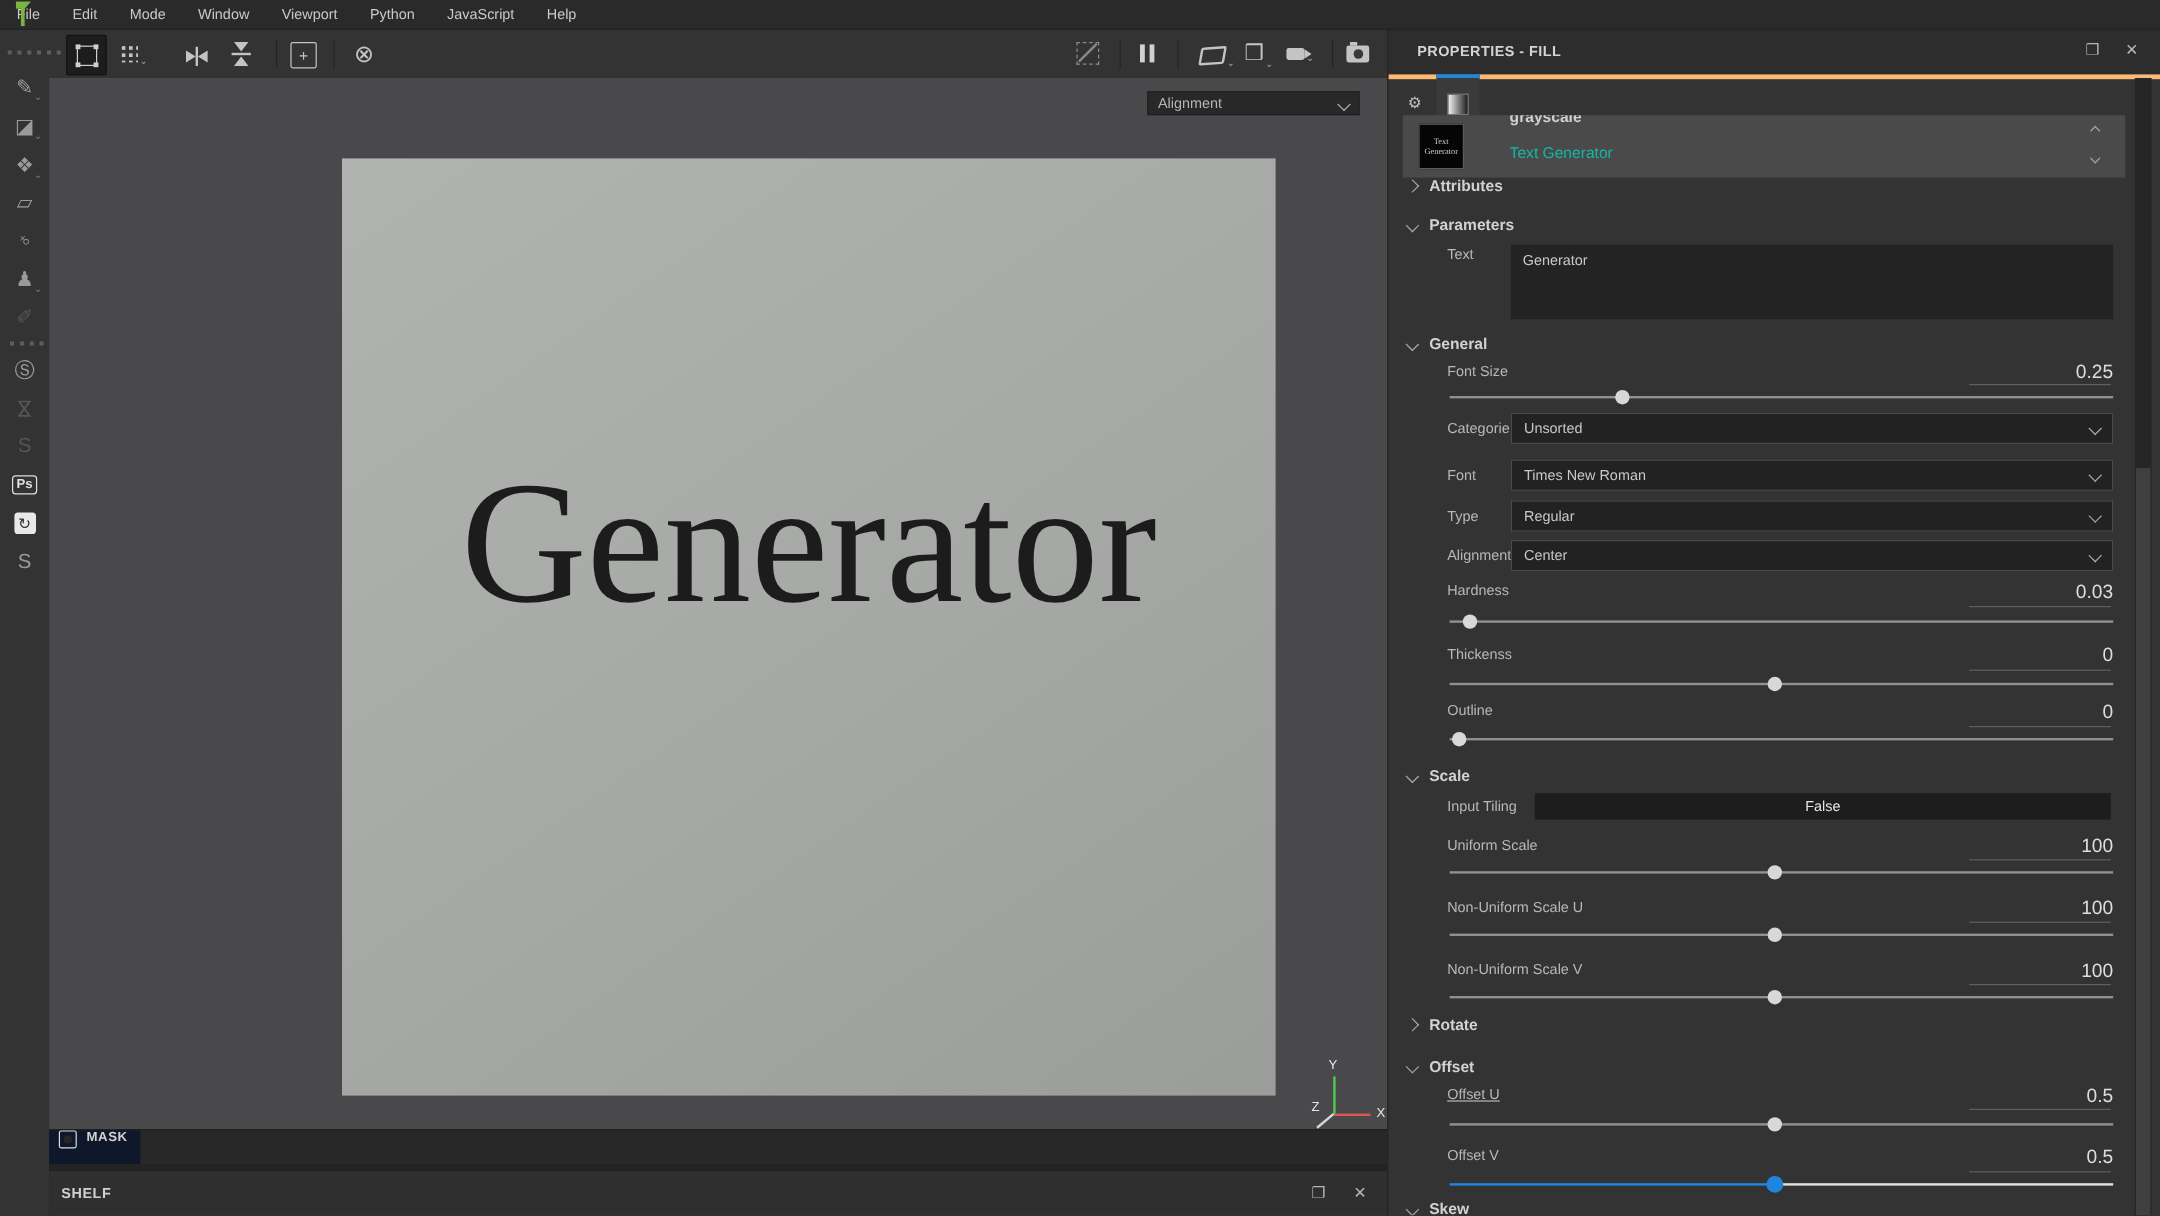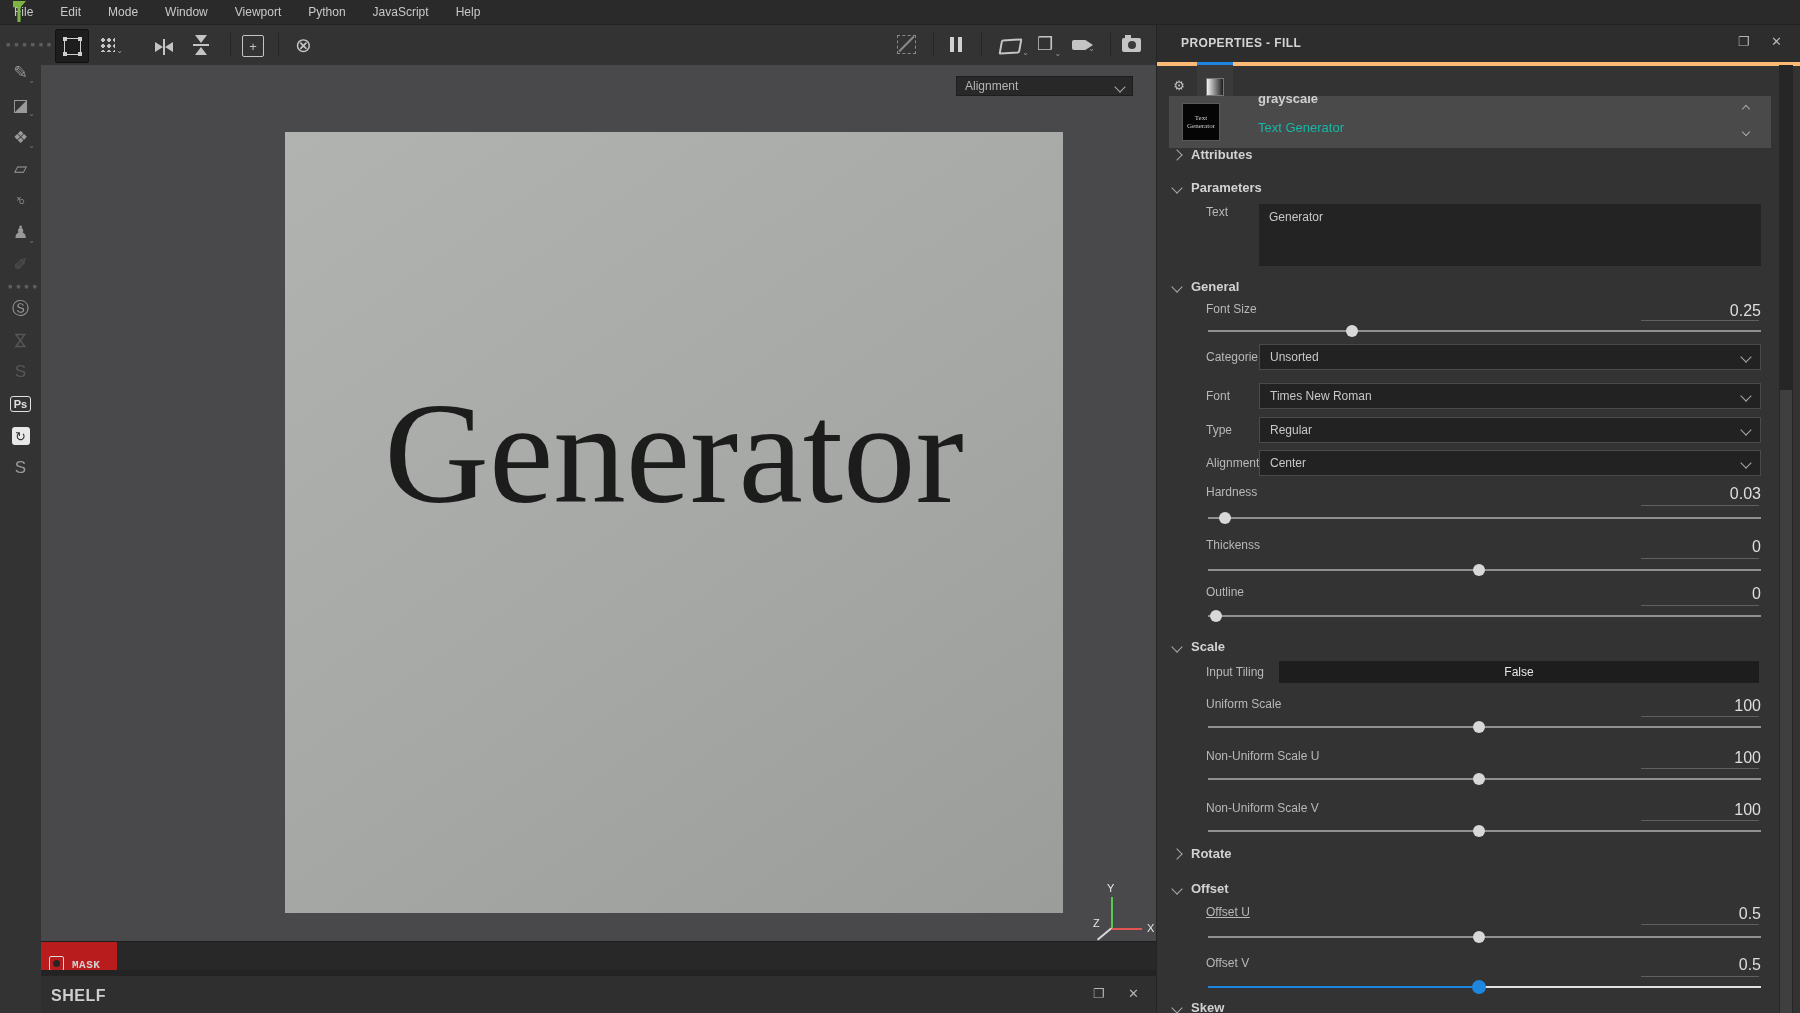--- a/index.html
+++ b/index.html
@@ -50,27 +50,27 @@
   #plane-text{left:0;top:249px;width:778px;text-align:center;font-family:"Liberation Serif",serif;font-size:145px;color:#1c1c1c;line-height:1;white-space:nowrap;}
   #matdrop{left:915px;top:11px;width:177px;height:20px;background:#282828;border:1px solid #1e1e1e;display:flex;align-items:center;color:#b5b5b5;font-size:12px;padding-left:8px;box-sizing:border-box;}
   #matdrop .cv{position:absolute;right:8px;top:6px;}
   
   .giz-label{font-size:11px;color:#e8e8e8;}
   #giz-yline{left:1070px;top:832px;width:2px;height:32px;background:#52c94f;}
   #giz-xline{left:1071px;top:863px;width:30px;height:2px;background:#e05552;}
   #giz-zline{left:1071px;top:864px;width:18px;height:2px;background:#d8d8d8;transform-origin:0 0;transform:rotate(140deg);}
   
   #maskbar{left:41px;top:941px;width:1115px;height:29px;background:#282828;border-top:1px solid #1f1f1f;}
-  #masktab{left:0;top:0;width:76px;height:29px;background:#b91c1c;display:flex;align-items:flex-end;gap:8px;padding-left:8px;box-sizing:border-box;font-family:Liberation Mono, monospace;}
+  #masktab{left:0;top:0;width:76px;height:29px;background:#0f172a;display:flex;align-items:flex-start;gap:8px;padding-left:8px;box-sizing:border-box;}
   #maskicon{width:13px;height:13px;border:1.5px solid #dcdcdc;border-radius:2px;position:relative;}
   #maskicon::after{content:"";position:absolute;left:2.5px;top:2.5px;width:7px;height:7px;border-radius:50%;background:#262626;}
   #masklabel{font-size:11px;font-weight:bold;color:#d2d2d2;letter-spacing:0.5px;}
   #gaprow{left:41px;top:970px;width:1115px;height:6px;background:#232323;}
   #shelfbar{left:41px;top:976px;width:1115px;height:37px;background:#2f2f2f;}
-  #shelflabel{left:10px;top:11px;font-size:16px;font-weight:bold;color:#cfcfcf;letter-spacing:0.5px;text-align:center;}
+  #shelflabel{left:10px;top:11px;font-size:12px;font-weight:bold;color:#cfcfcf;letter-spacing:0.5px;text-align:center;}
   .winbtn{font-size:13px;color:#b5b5b5;}
   
   #panel{left:1156px;top:25px;width:644px;height:988px;background:#333;border-left:1px solid #242424;overflow:hidden;}
   #panel-header{left:0;top:0;width:644px;height:37px;background:#2d2d2d;border-bottom:4px solid #fdba74;}
   #panel-title{left:24px;top:11px;font-size:12px;font-weight:bold;color:#d4d4d4;letter-spacing:0.4px;}
   .tab{top:37px;width:36px;height:46px;display:flex;align-items:center;justify-content:center;}
   #tab2{background:#3a3a3a;border-top:3px solid #1f86e0;box-sizing:border-box;}
   .gradsq{width:16px;height:16px;background:linear-gradient(90deg,#f2f2f2,#1d1d1d);border:1px solid #777;}
   .proptabicon{position:relative;font-size:13px;color:#c0c0c0;}
   

